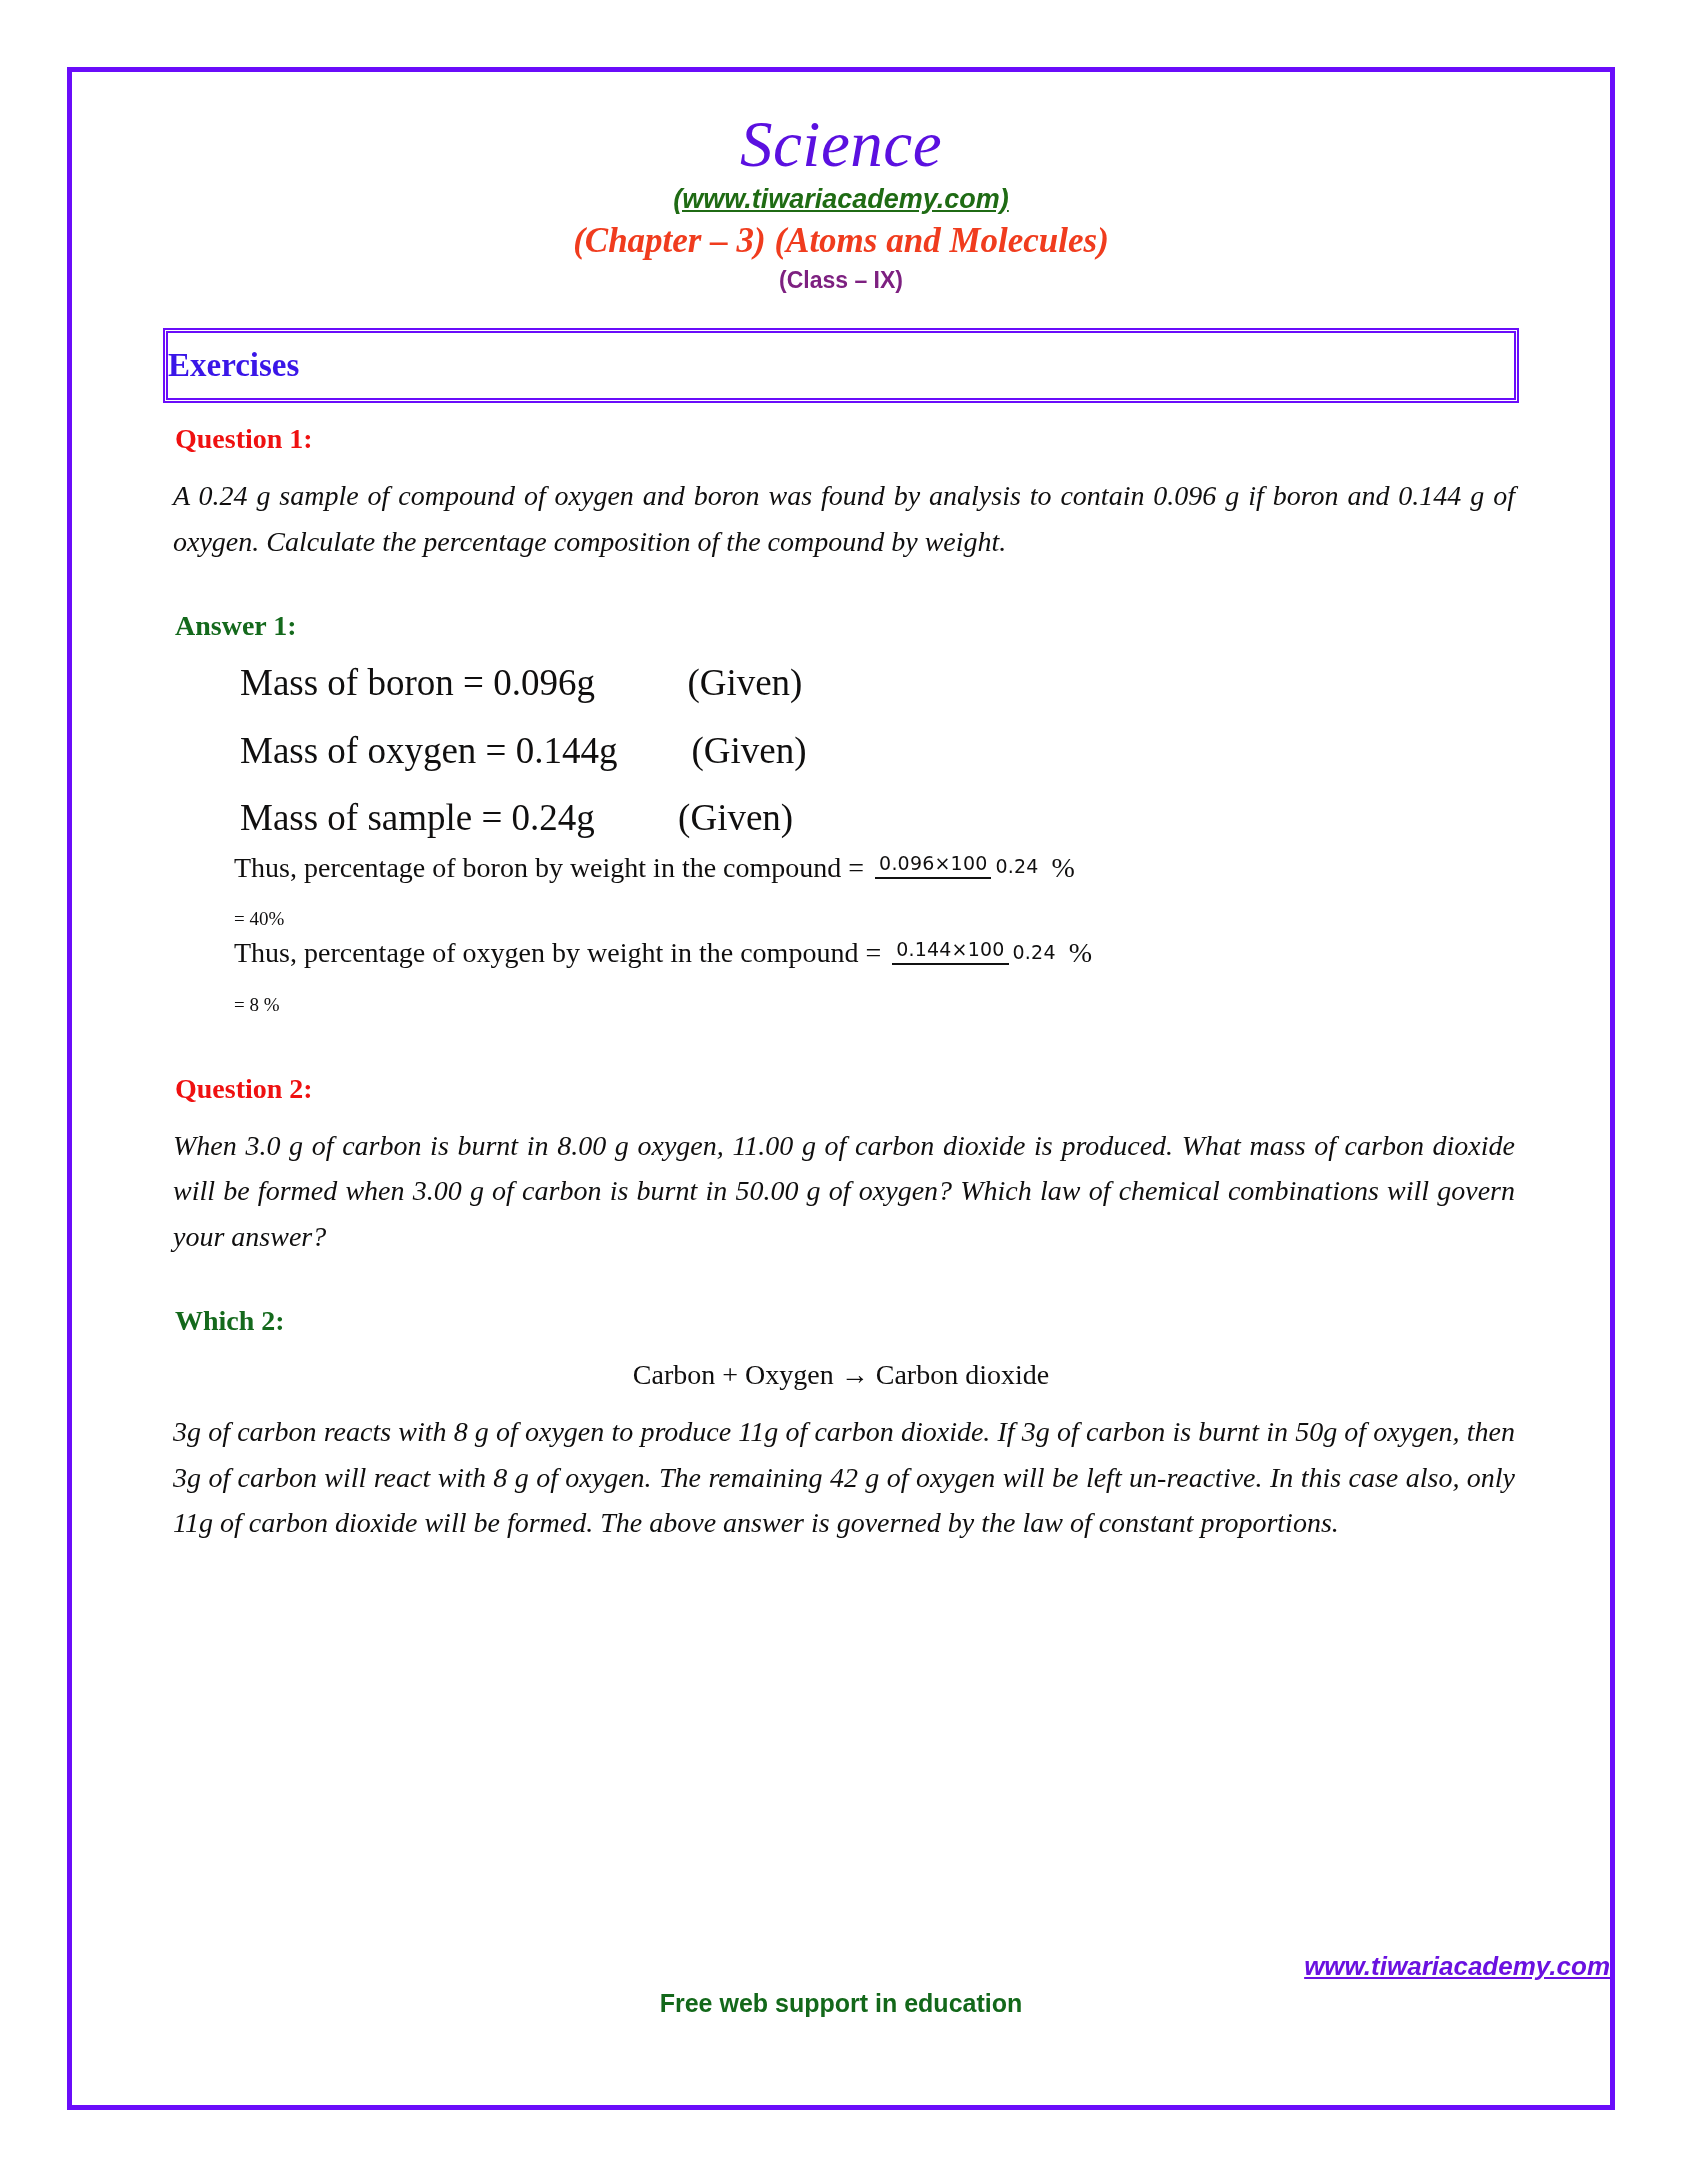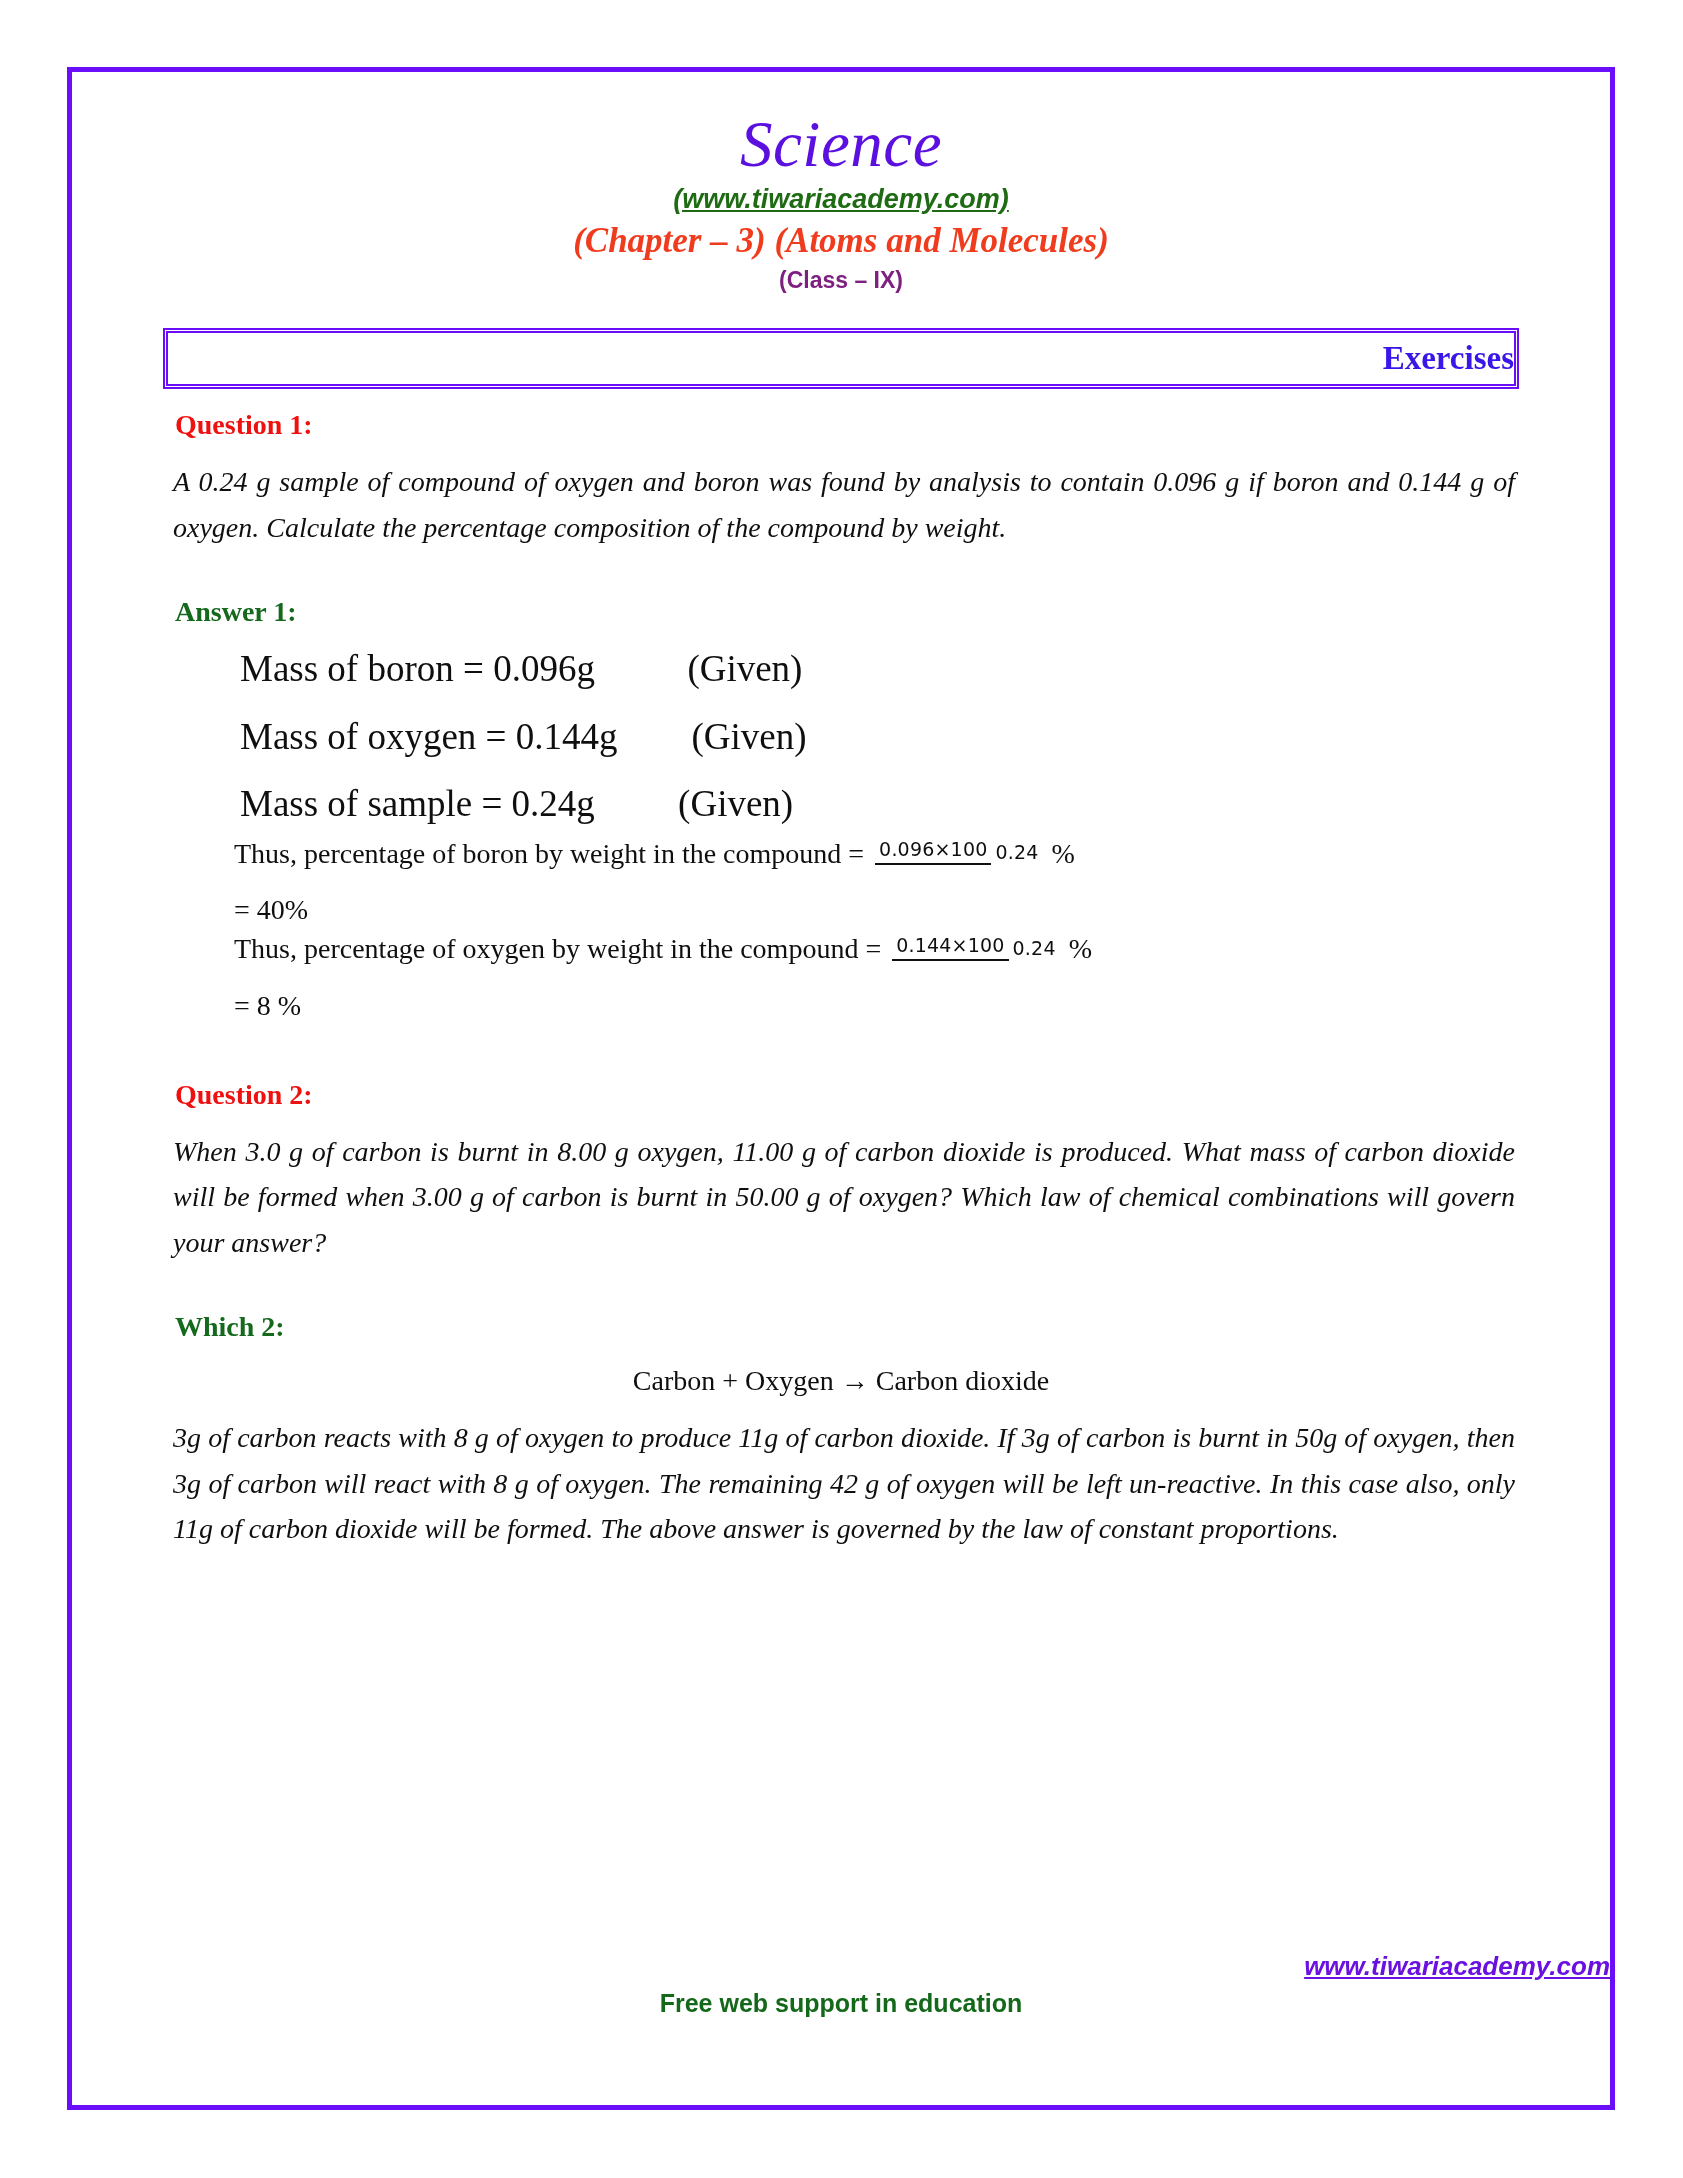--- a/index.html
+++ b/index.html
@@ -67,24 +67,24 @@
     color: #7d2080;
     margin: 6px 0 0 0;
   }
 
   
   .exercise-banner {
     margin: 34px 0 0 0;
     border: 4px double #6a0dfa;
     border-width: 5px;
     border-style: double;
-    height: 61px;
+    height: 75px;
     display: flex;
     align-items: center;
-    justify-content: flex-end;
+    justify-content: flex-start;
   }
   .exercise-banner span {
     font-family: "Liberation Serif", "DejaVu Serif", serif;
     font-weight: bold;
     font-size: 33px;
     color: #3a16e8;
   }
 
   
   .q-head {
@@ -113,21 +113,21 @@
     font-style: italic;
   }
   .indent-line {
     font-size: 37px;
     color: #100f0f;
     margin: 14px 0 0 77px;
     line-height: 1.45;
     white-space: pre;
   }
   .result-line {
-    font-size: 28px;
+    font-size: 19px;
     color: #100f0f;
     margin: 24px 0 0 71px;
   }
   .center-eq {
     font-size: 28px;
     color: #100f0f;
     text-align: center;
     margin: 22px 0 0 0;
   }
 

